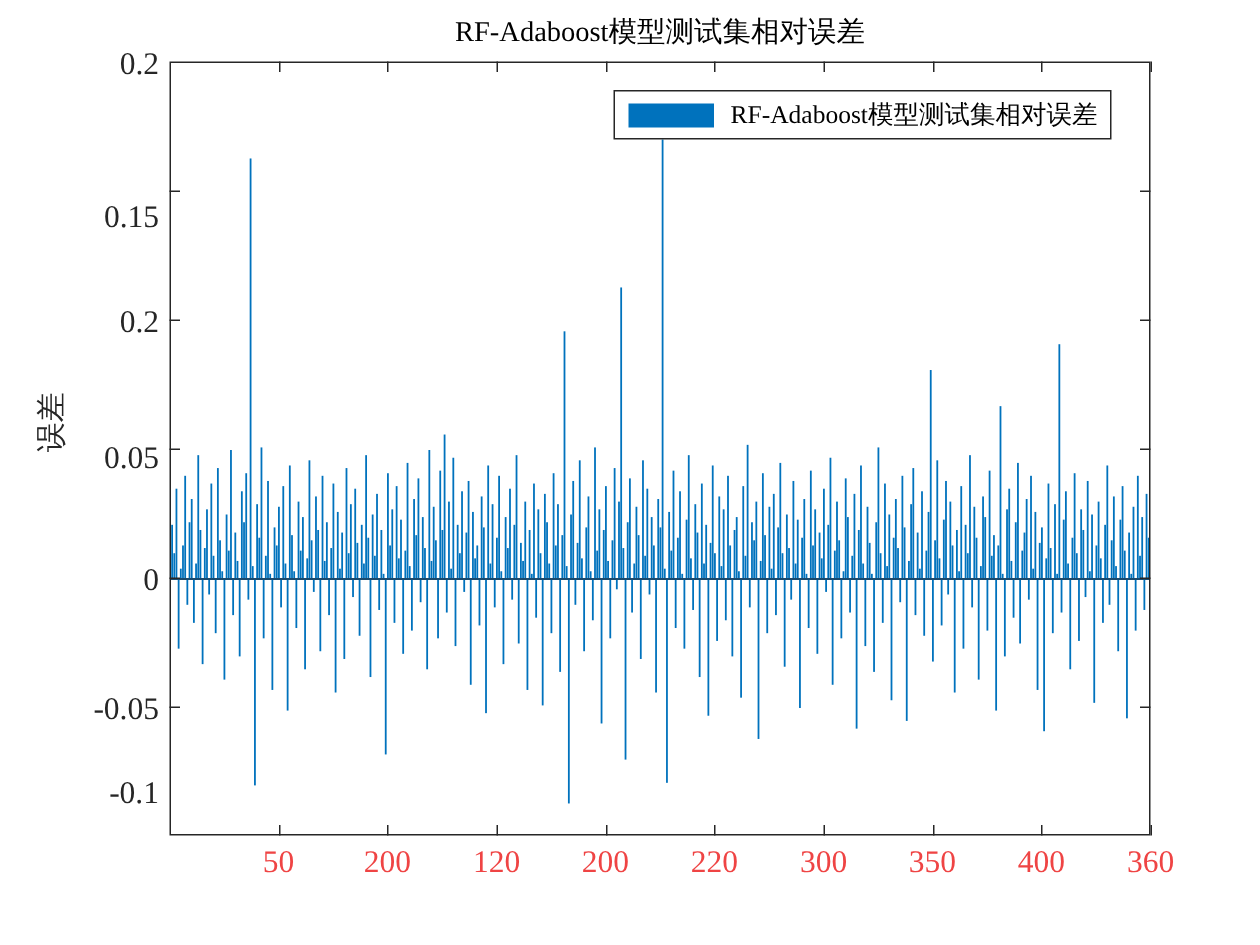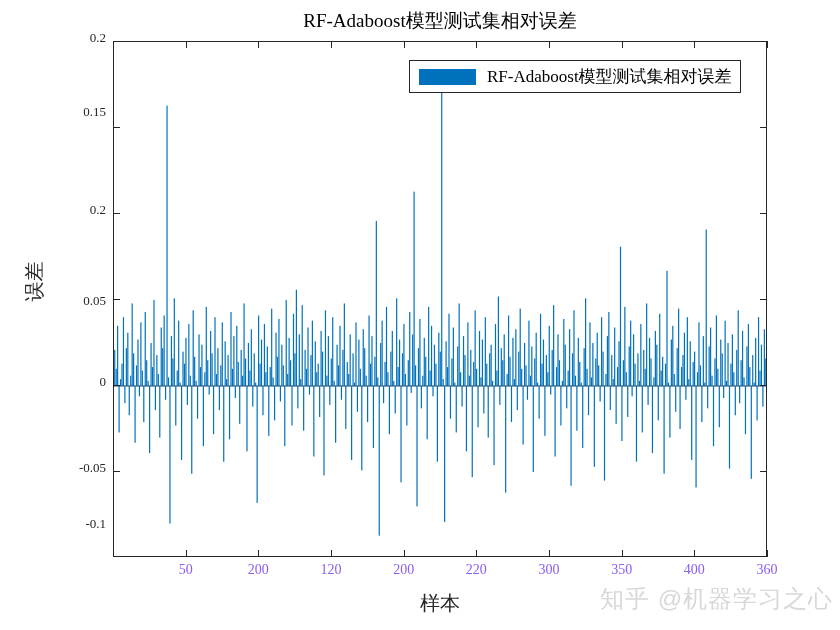--- a/index.html
+++ b/index.html
@@ -46,38 +46,38 @@
     position: absolute;
     left: 0; top: 0;
     width: 654px;
     height: 516px;
     display: block;
   }
   .ytick-label {
     position: absolute;
     right: 0;
     text-align: right;
-    font-size: 13px;
+    font-size: 21px;
     color: #262626;
     font-family: "Liberation Serif", "DejaVu Serif", serif;
     white-space: nowrap;
   }
   #ytick-labels {
     position: absolute;
     left: 30px;
     top: 0;
     width: 76px;
     height: 630px;
   }
   .xtick-label {
     position: absolute;
     top: 562px;
     text-align: center;
-    font-size: 14px;
-    color: #8b5cf6;
+    font-size: 21px;
+    color: #ef4444;
     font-family: "Liberation Serif", "DejaVu Serif", serif;
     white-space: nowrap;
     width: 60px;
   }
   .tick-mark-y {
     position: absolute;
     left: 113px;
     width: 7px;
     height: 0;
     border-top: 1.1px solid #262626;
@@ -614,21 +614,21 @@
         <rect x="648.31" y="344.00" width="1.20" height="20.64" fill="#0072BD"></rect>
         <rect x="649.77" y="287.24" width="1.20" height="56.76" fill="#0072BD"></rect>
         <rect x="651.22" y="316.48" width="1.20" height="27.52" fill="#0072BD"></rect>
         <rect x="652.67" y="333.68" width="1.20" height="10.32" fill="#0072BD"></rect>
         <line x1="0" y1="344.00" x2="654" y2="344.00" stroke="#1a4a6e" stroke-width="1.2"></line>
       </svg>
   </div>
 
   <div id="ytick-labels">
       <div class="ytick-label" style="top: 30px;">0.2</div>
-      <div class="ytick-label" style="top: 104px;">0.15</div>
+      <div class="ytick-label" style="top: 132px;">0.15</div>
       <div class="ytick-label" style="top: 202px;">0.2</div>
       <div class="ytick-label" style="top: 293px;">0.05</div>
       <div class="ytick-label" style="top: 374px;">0</div>
       <div class="ytick-label" style="top: 460px;">-0.05</div>
       <div class="ytick-label" style="top: 516px;">-0.1</div>
     </div>
   <div id="xtick-labels-host">
       <div class="xtick-label" style="left: 155.667px;">50</div>
       <div class="xtick-label" style="left: 228.333px;">200</div>
       <div class="xtick-label" style="left: 301px;">120</div>
@@ -664,22 +664,20 @@
       <div class="tick-mark-x top" style="left: 549px;"></div>
       <div class="tick-mark-x" style="left: 621.667px;"></div>
       <div class="tick-mark-x top" style="left: 621.667px;"></div>
       <div class="tick-mark-x" style="left: 694.333px;"></div>
       <div class="tick-mark-x top" style="left: 694.333px;"></div>
       <div class="tick-mark-x" style="left: 767px;"></div>
       <div class="tick-mark-x top" style="left: 767px;"></div>
     </div>
 
   <div id="ylabel">误差</div>
-  <div id="xlabel">样本</div>
 
   <div id="legend">
     <span id="legend-swatch" style="background: rgb(0, 114, 189);"></span>
     <span id="legend-label">RF-Adaboost模型测试集相对误差</span>
   </div>
 
-  <div id="watermark">知乎 @机器学习之心</div>
 
 </div>
 
 </body></html>

